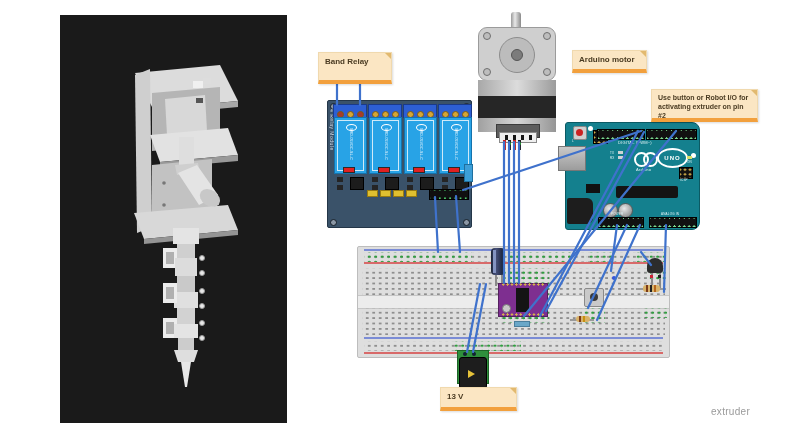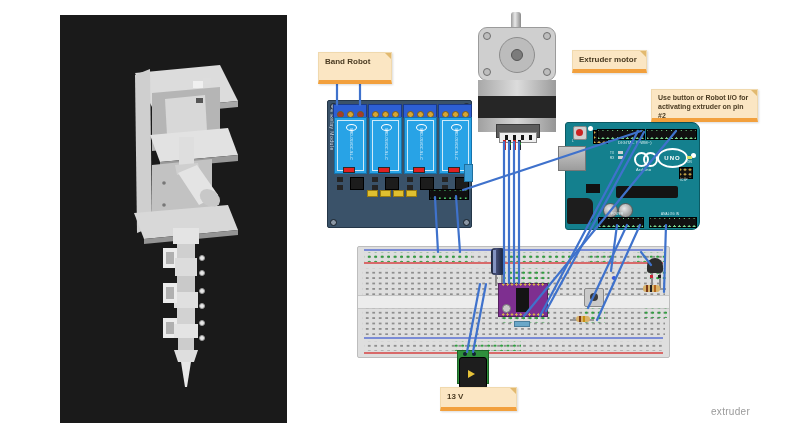--- a/index.html
+++ b/index.html
@@ -394,25 +394,25 @@
       <line x1="617" y1="225" x2="611" y2="271"></line>
       <line x1="666" y1="225" x2="664" y2="292"></line>
       <line x1="641" y1="252" x2="651" y2="265"></line>
       <line x1="467" y1="352" x2="480" y2="284"></line>
       <line x1="473" y1="352" x2="486" y2="284"></line>
     </g>
   </svg>
 
   <div class="abs note" style="left:318px;top:52px;width:72px;height:27px;">
     <span class="fold"></span>
-    <span class="txt">Band Robot</span>
+    <span class="txt">Band Relay</span>
   </div>
   <div class="abs note" style="left:572px;top:50px;width:73px;height:18px;">
     <span class="fold"></span>
-    <span class="txt">Extruder motor</span>
+    <span class="txt">Arduino motor</span>
   </div>
   <div class="abs note" style="left:651px;top:89px;width:105px;height:28px;">
     <span class="fold"></span>
     <span class="txt" style="font-size:7px;">Use button or Robot I/O for activating extruder on pin #2</span>
   </div>
   <div class="abs note" style="left:440px;top:387px;width:75px;height:19px;">
     <span class="fold"></span>
     <span class="txt">13 V</span>
   </div>
 

